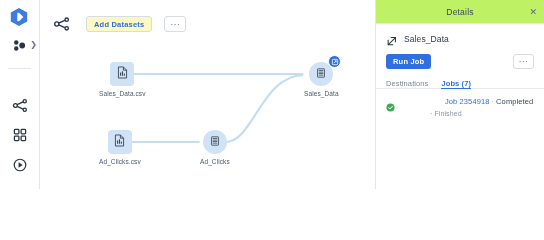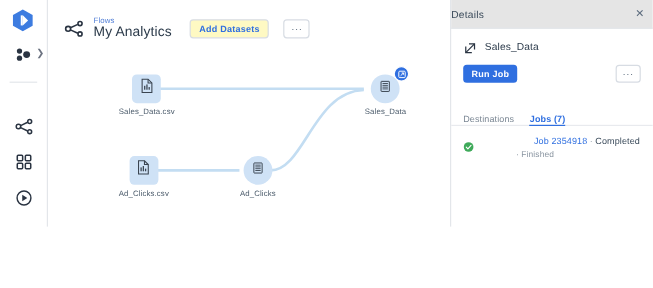--- a/index.html
+++ b/index.html
@@ -174,24 +174,25 @@
   .details {
     width: 168px;
     flex: 0 0 168px;
     height: 189px;
     background: #ffffff;
     display: flex;
     flex-direction: column;
   }
   .details-head {
     height: 24px;
-    background: #e5e5e5;
+    background: #bef264;
     border-bottom: 1px solid #e3e6ea;
     display: flex;
     align-items: center;
+    justify-content: center;
     position: relative;
     flex: 0 0 24px;
   }
   .details-title {
     font-size: 8.5px;
     color: #3a4a5a;
     letter-spacing: .2px;
   }
   .details-close {
     position: absolute;
@@ -212,21 +213,21 @@
   .entity-icon { width: 12px; height: 12px; flex: 0 0 12px; }
   .entity-name {
     font-size: 8.5px;
     color: #2b3a4a;
     letter-spacing: .1px;
   }
   .action-row {
     display: flex;
     align-items: center;
     justify-content: space-between;
-    margin-bottom: 26px;
+    margin-bottom: 10px;
   }
   .btn-run {
     background: #2f6fe0;
     color: #ffffff;
     border: none;
     border-radius: 3px;
     height: 15px;
     padding: 0 7px;
     font-size: 7.5px;
     font-weight: bold;
@@ -357,24 +358,20 @@
 
     <div class="flow-header">
       <span class="flow-icon">
         <svg viewBox="0 0 20 20" width="18" height="18" fill="none" stroke="#2a3442" stroke-width="1.5">
           <circle cx="4.2" cy="10" r="2.3"></circle>
           <circle cx="15.2" cy="5.2" r="1.9"></circle>
           <circle cx="15.2" cy="14.8" r="1.9"></circle>
           <path d="M6.3 9 L13.2 5.9"></path>
           <path d="M6.3 11 L13.2 14.1"></path>
         </svg>
-      </span>
-      <span class="flow-titles">
-        <span class="flow-breadcrumb">Flows</span>
-        <span class="flow-name">My Analytics</span>
       </span>
       <span class="btn-primary-outline">Add Datasets</span>
       <span class="btn-kebab">···</span>
     </div>
 
     <div class="graph">
 
       <svg class="edges" viewBox="0 0 336 189" preserveAspectRatio="none">
 
         <path d="M85 74 L264 74" stroke="#c3ddf2" stroke-width="2.2" fill="none"></path>

